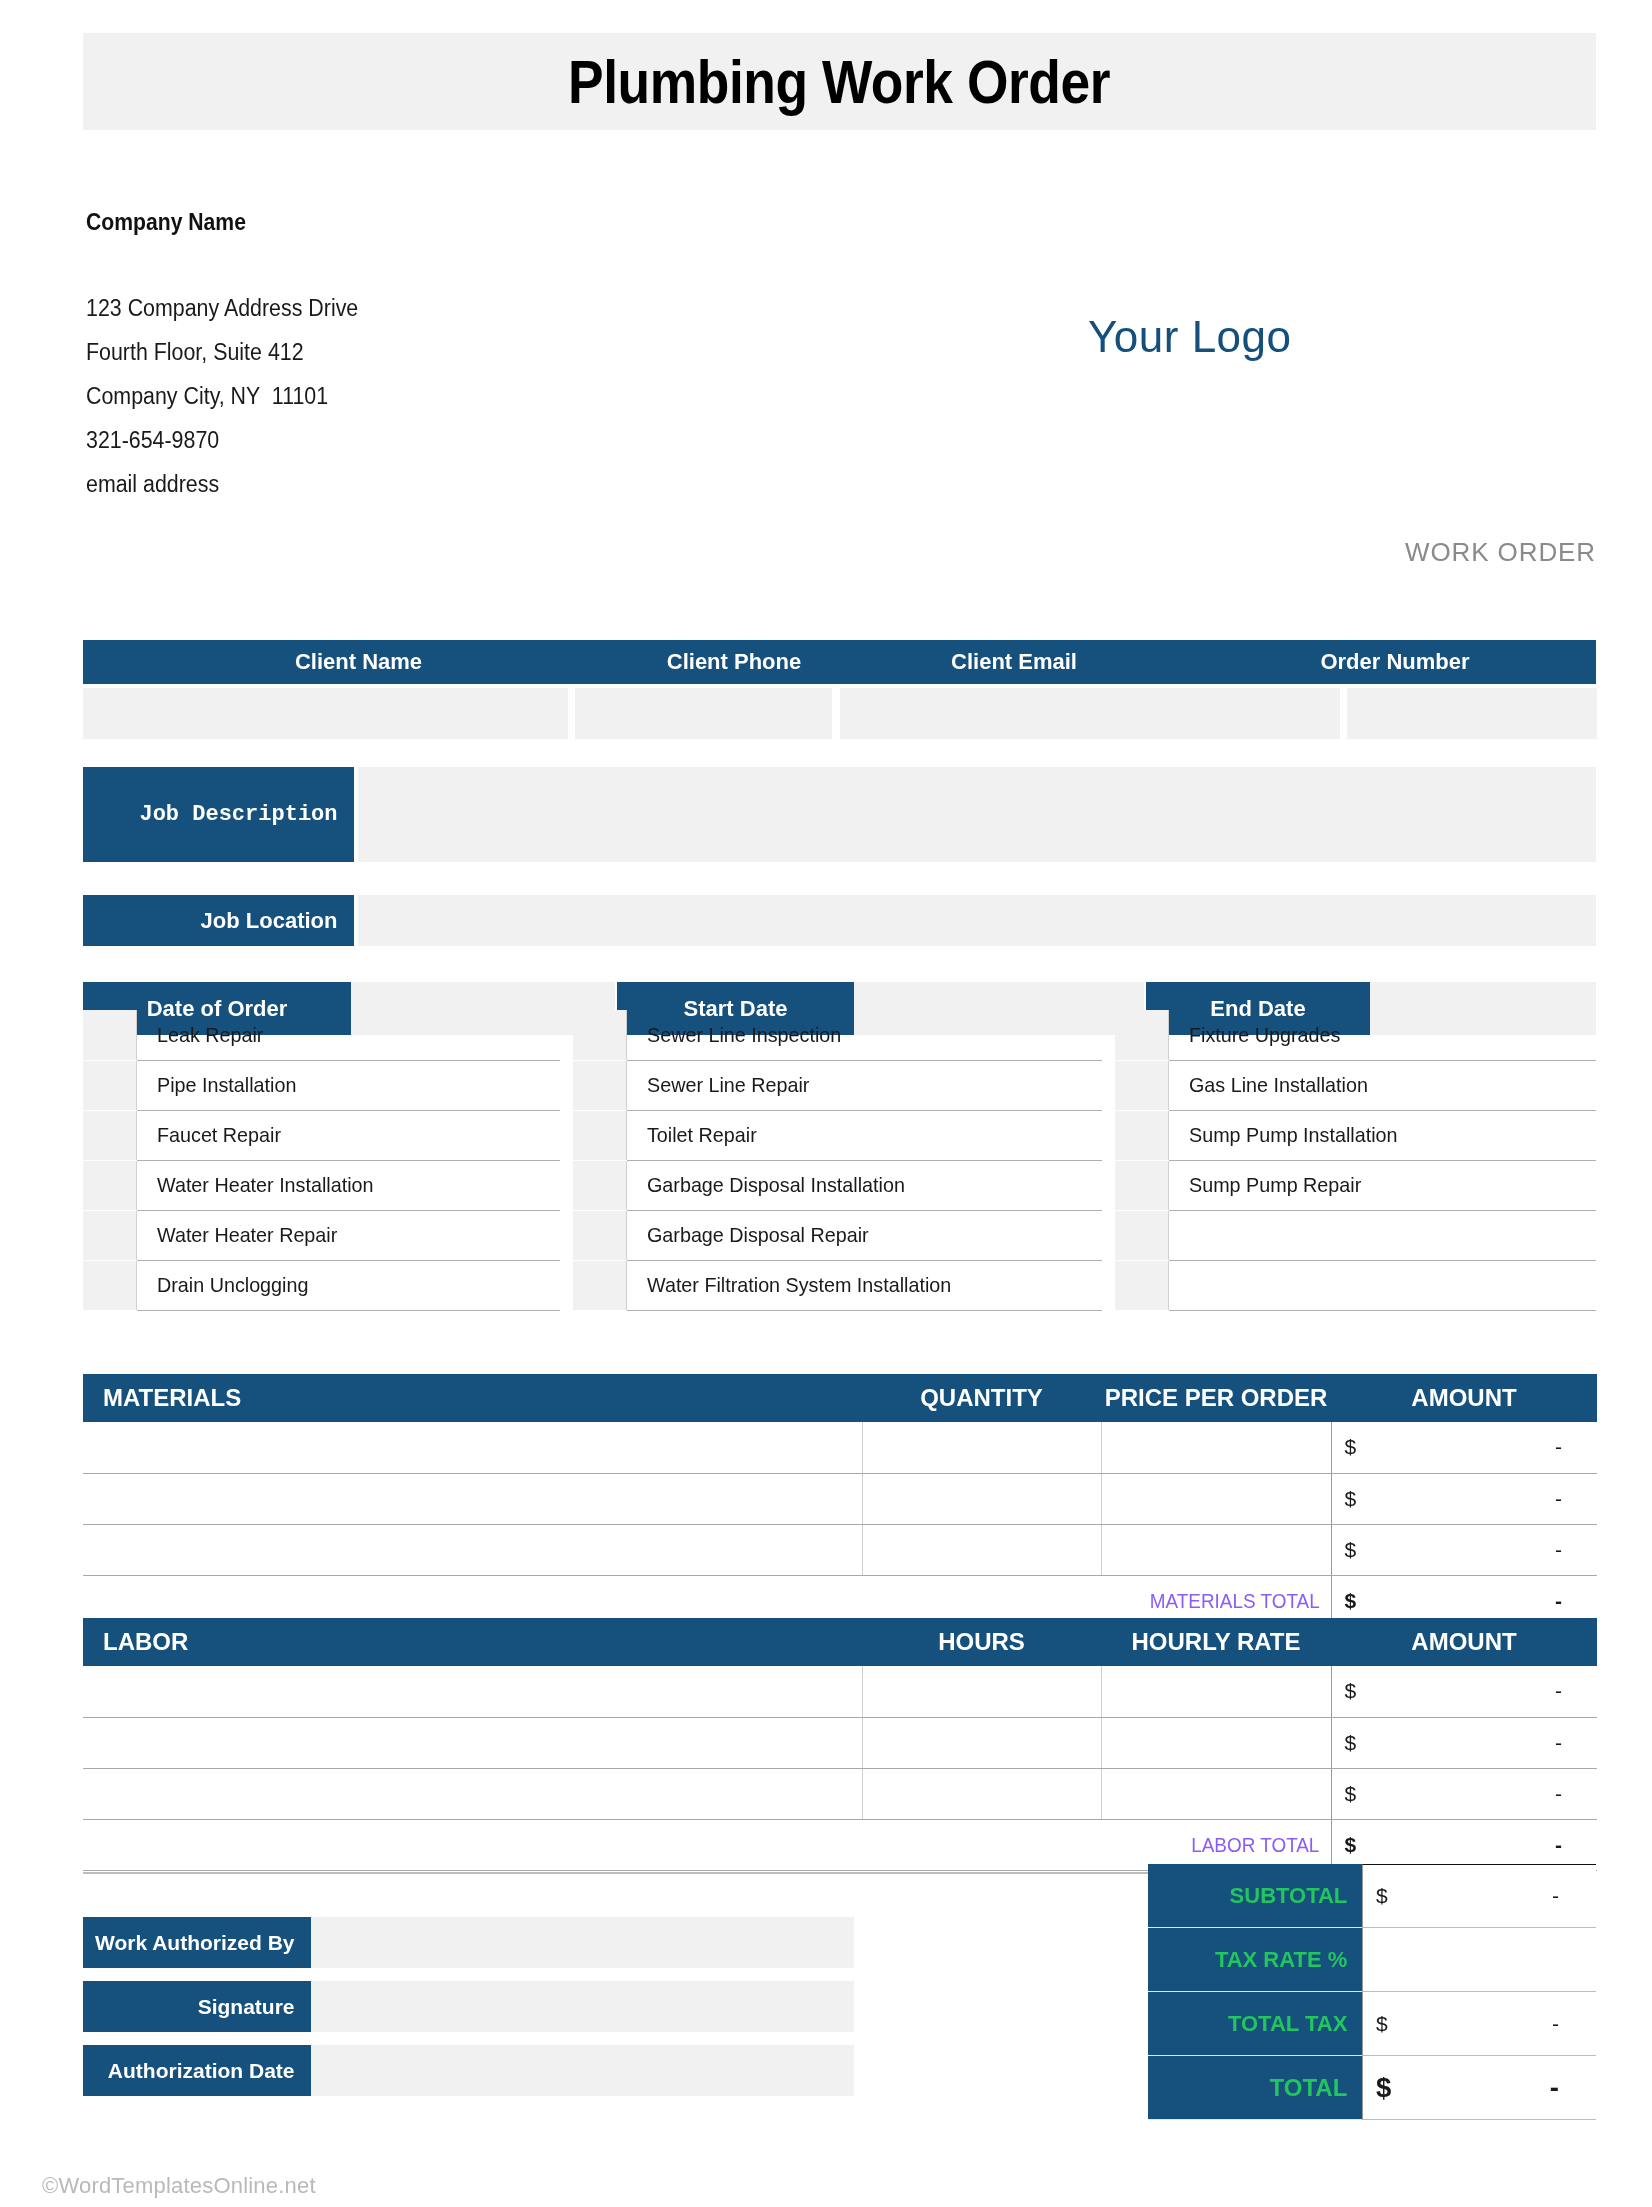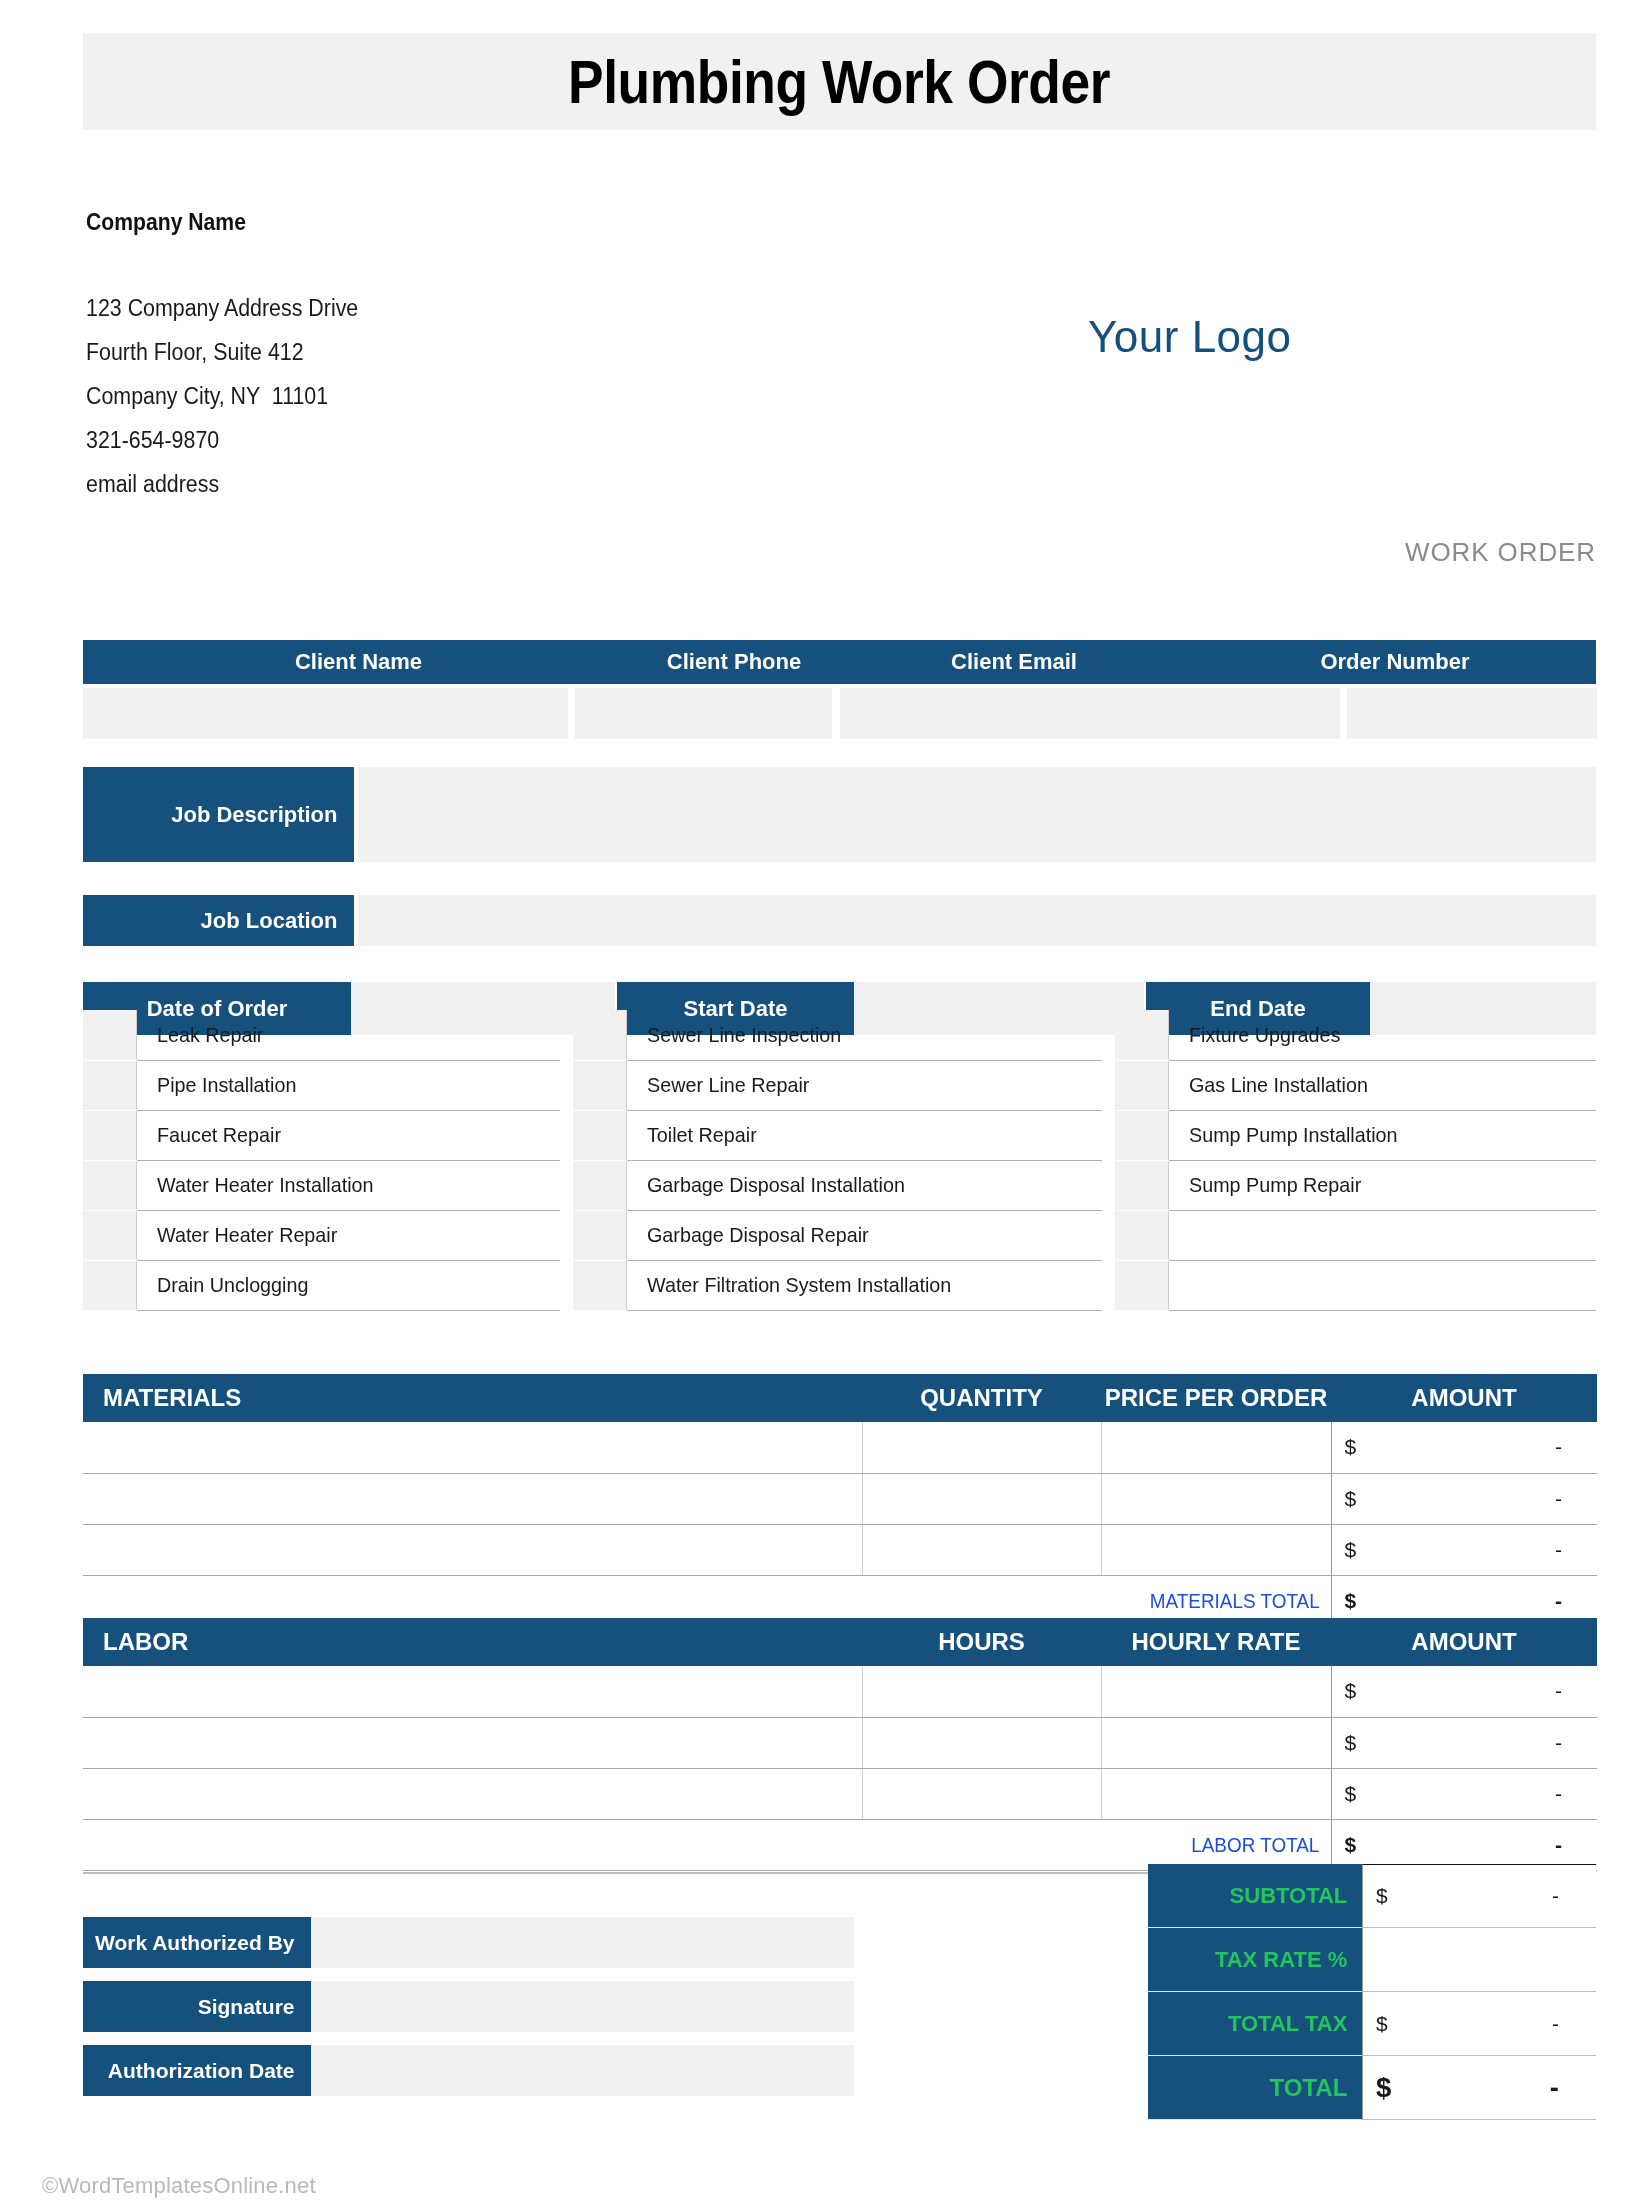--- a/index.html
+++ b/index.html
@@ -107,21 +107,21 @@
   }
   .abs { position: absolute; margin-top: 48px; }
 
   
   #client-header-row { left: 83px; top: 592px; width: 1513px; height: 44px; display: flex; }
   #client-header-row > div { height: 44px; }
   #client-value-row { left: 83px; top: 640px; width: 1513px; height: 51px; }
   #client-value-row .vcell { position: absolute; top: 0; height: 51px; background: #f1f1f1; }
 
   
-  #job-desc-label { left: 83px; top: 719px; width: 271px; height: 95px; }
+  #job-desc-label { left: 83px; top: 719px; width: 271px; height: 95px; font-family: Liberation Mono, monospace; }
   #job-desc-field { left: 358px; top: 719px; width: 1238px; height: 95px; }
   #job-loc-label  { left: 83px; top: 847px; width: 271px; height: 51px; }
   #job-loc-field  { left: 358px; top: 847px; width: 1238px; height: 51px; }
 
   
   .date-label { height: 53px; top: 934px; }
   .date-field { height: 53px; top: 934px; background: #f1f1f1; }
 
   
   #checklist { position: absolute; left: 83px; top: 1010px; width: 1513px; }
@@ -160,21 +160,21 @@
     border-bottom: 0.9px solid #a8a8a8;
     border-left: 0.9px solid #9a9a9a;
     position: relative;
   }
   .amt-cell .dollar { position: absolute; left: 13px; top: 50%; transform: translateY(-50%); font-size: 21px; color: #1a1a1a; }
   .amt-cell .dash   { position: absolute; right: 35px; top: 50%; transform: translateY(-50%); font-size: 21px; color: #1a1a1a; }
   .total-row .total-label {
     text-align: right;
     padding-right: 11px;
     font-size: 21px;
-    color: #1d4ed8;
+    color: #8b5cf6;
     border-bottom: 0.9px solid #a8a8a8;
   }
   .total-row .total-label span { display: inline-block; transform: scaleX(0.9); transform-origin: right center; }
   .total-row .amt-cell .dollar { font-weight: bold; }
   .total-row .amt-cell .dash { font-weight: bold; }
   .tbl-bottom-rule { position: absolute; left: 83px; width: 1513px; height: 1.8px; background: #bdbdbd; }
 
   
   #totals-panel { position: absolute; left: 1148px; top: 1864px; width: 448px; }
   .tot-row { display: flex; height: 64px; }

